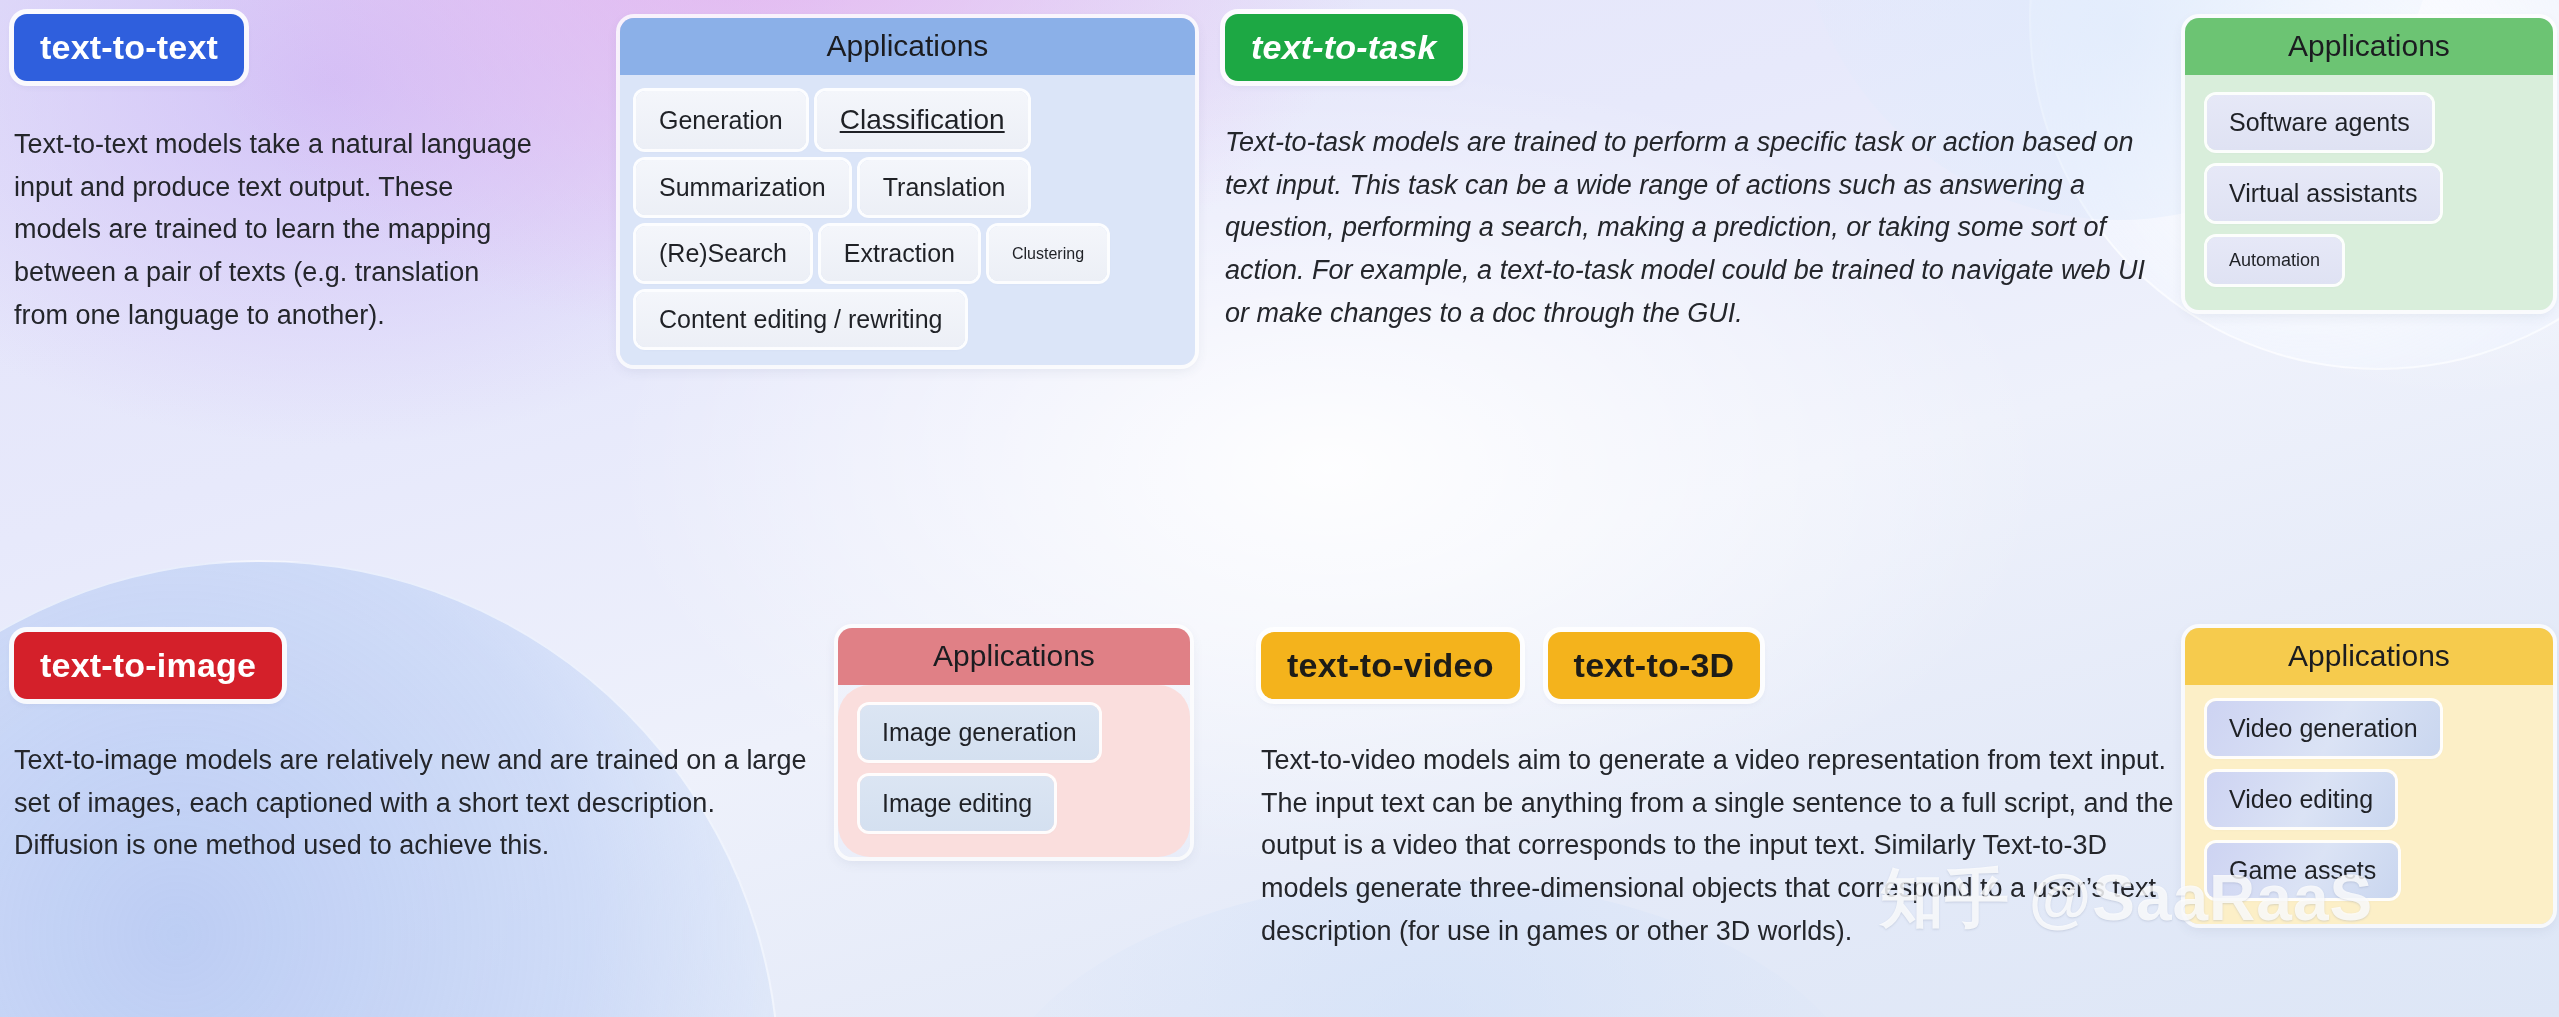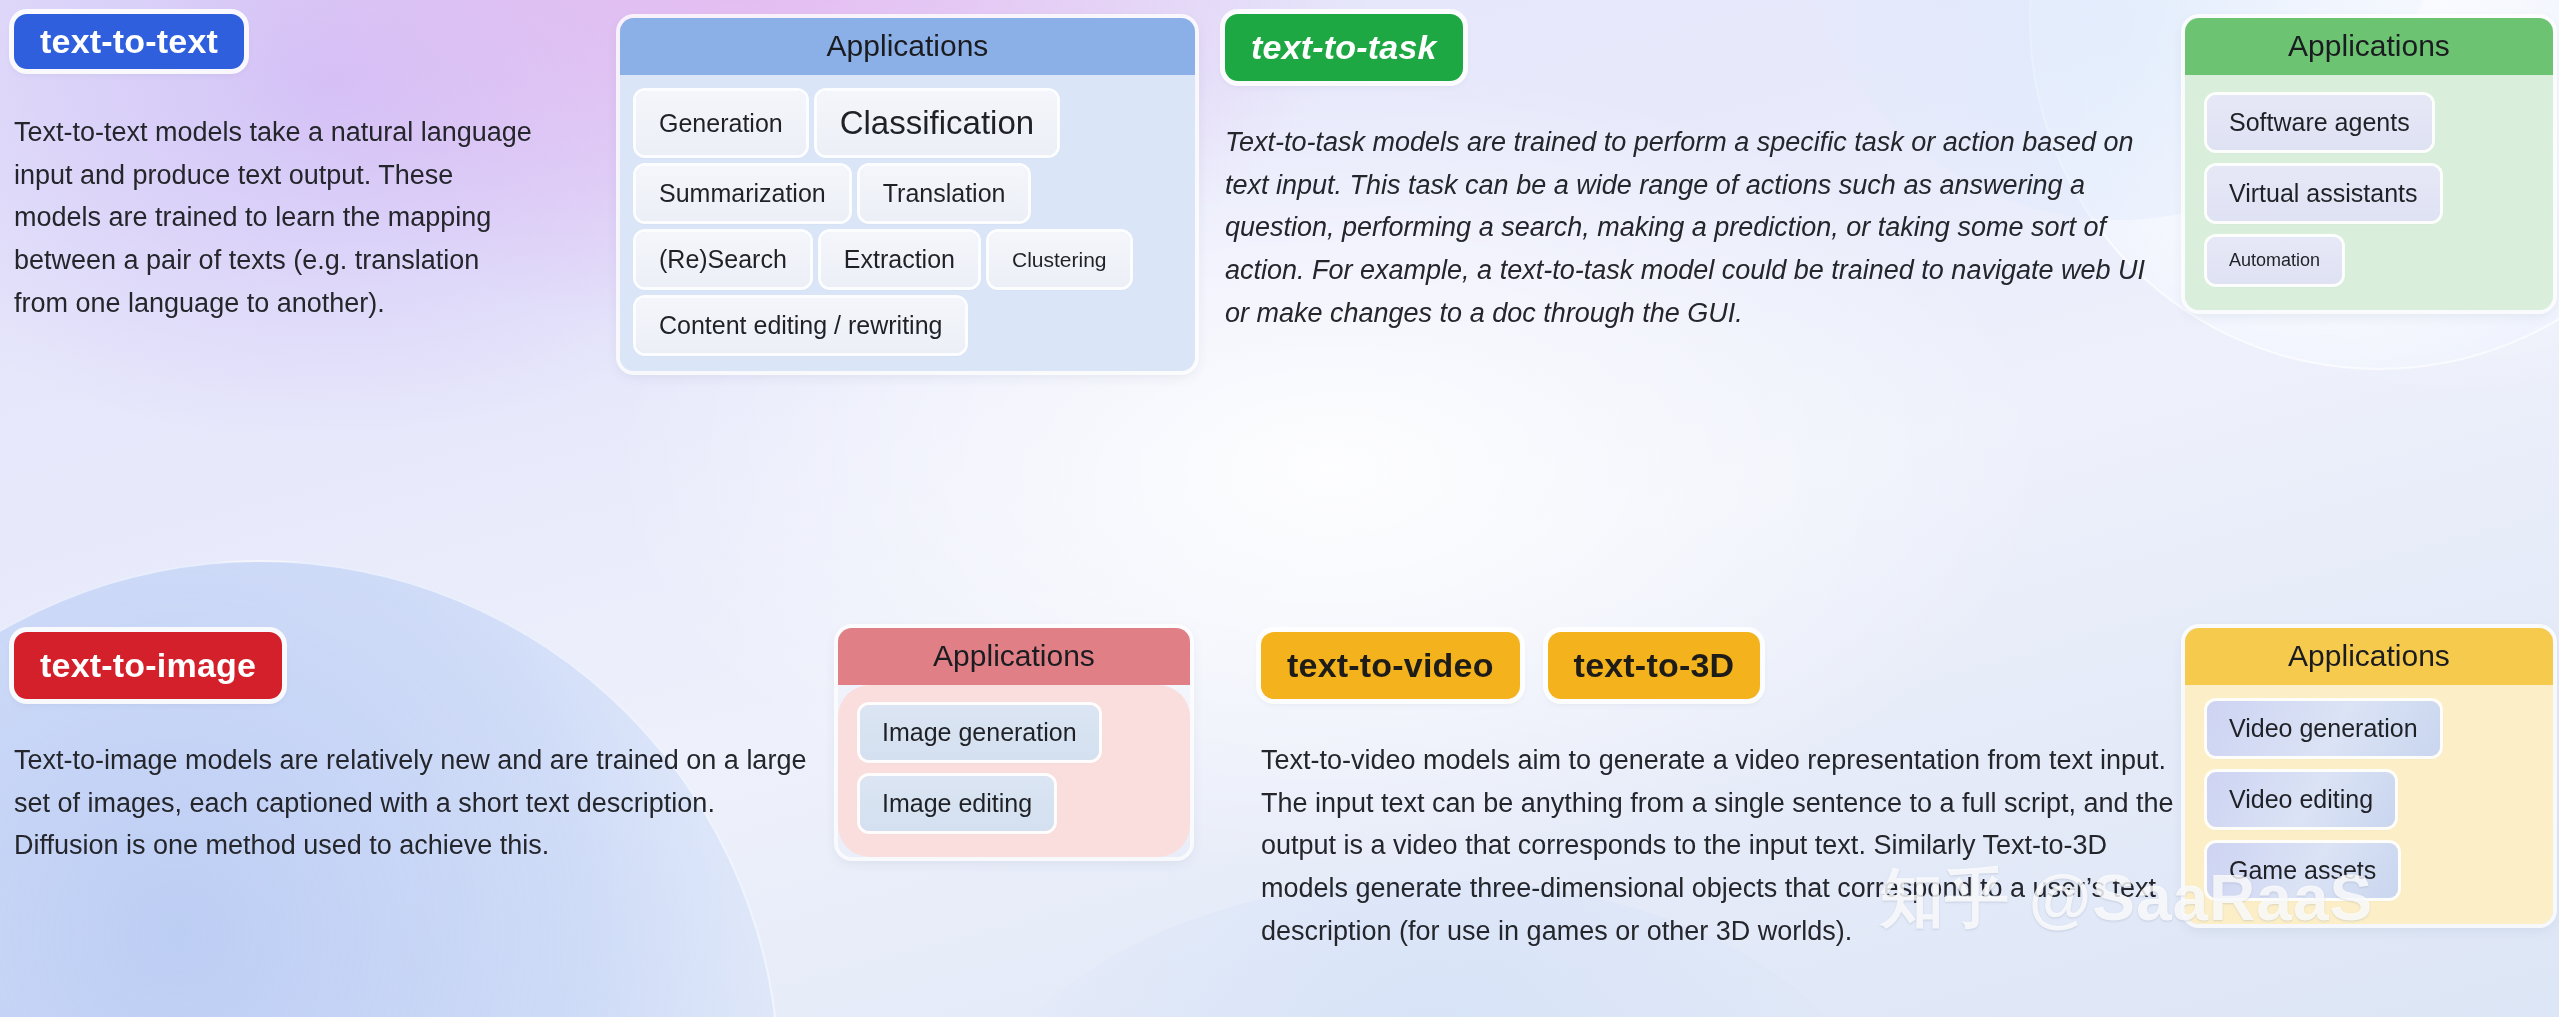--- a/index.html
+++ b/index.html
@@ -134,35 +134,35 @@
 <body>
 
 <div id="canvas">
 
   <div class="blob" id="blob-bottom-left"></div>
   <div class="blob" id="blob-bottom-mid"></div>
   <div class="blob" id="blob-top-right"></div>
   <div class="blob" id="blob-top-right-2"></div>
 
   <div class="abs" style="left:14px; top:14px; width:330px;">
-    <div class="badge blue" style="font-size:34px; padding:8px 26px;">text-to-text</div>
+    <div class="badge blue" style="font-size:34px; padding:14px 26px;">text-to-text</div>
     <p class="desc" style="margin-top:42px; font-size:27px; width:520px;">Text-to-text models take a natural language input and produce text output. These models are trained to learn the mapping between a pair of texts (e.g. translation from one language to another).</p>
   </div>
 
   <div class="abs app-card card-blue" style="left:620px; top:18px; width:575px;">
     <div class="app-head" style="font-size:30px;">Applications</div>
     <div class="app-body">
       <div class="chips">
         <span class="chip" style="font-size:25px; padding:13px 23px;">Generation</span>
-        <span class="chip" style="font-size:33px; padding:13px 23px;">Classification</span>
+        <span class="chip" style="font-size:28px; padding:13px 23px;text-decoration:underline;">Classification</span>
         <span class="chip" style="font-size:25px; padding:13px 23px;">Summarization</span>
         <span class="chip" style="font-size:25px; padding:13px 23px;">Translation</span>
         <span class="chip" style="font-size:25px; padding:13px 23px;">(Re)Search</span>
         <span class="chip" style="font-size:25px; padding:13px 23px;">Extraction</span>
-        <span class="chip" style="font-size:21px; padding:13px 23px;">Clustering</span>
+        <span class="chip" style="font-size:16px; padding:13px 23px;">Clustering</span>
         <span class="chip" style="font-size:25px; padding:13px 23px;">Content editing / rewriting</span>
       </div>
     </div>
   </div>
 
   <div class="abs" style="left:1225px; top:14px; width:950px;font-style:italic;">
     <div class="badge green" style="font-size:34px; padding:14px 26px;">text-to-task</div>
     <p class="desc" style="margin-top:40px; font-size:27px; width:940px;">Text-to-task models are trained to perform a specific task or action based on text input. This task can be a wide range of actions such as answering a question, performing a search, making a prediction, or taking some sort of action. For example, a text-to-task model could be trained to navigate web UI or make changes to a doc through the GUI.</p>
   </div>
 

